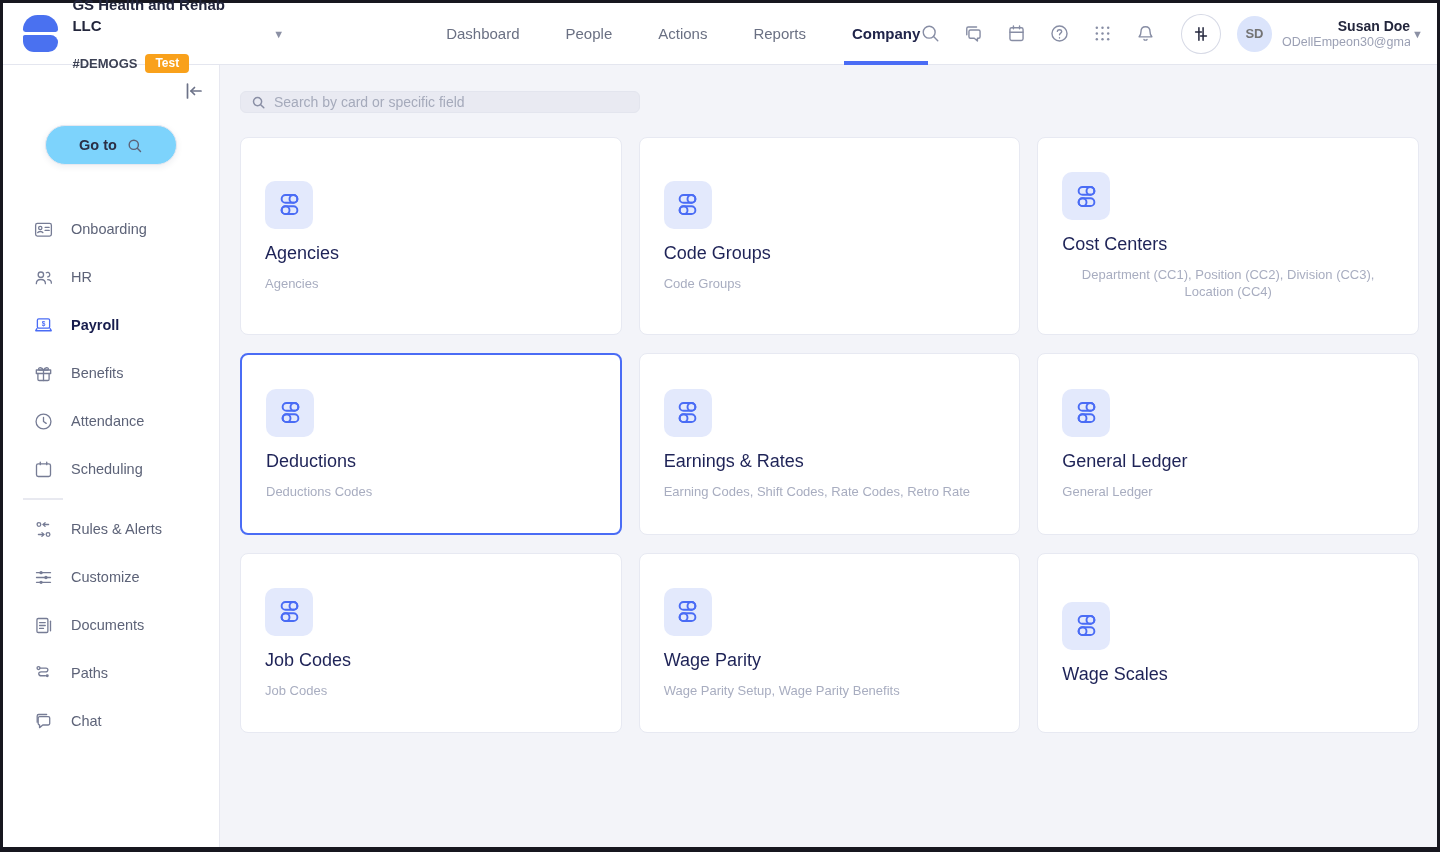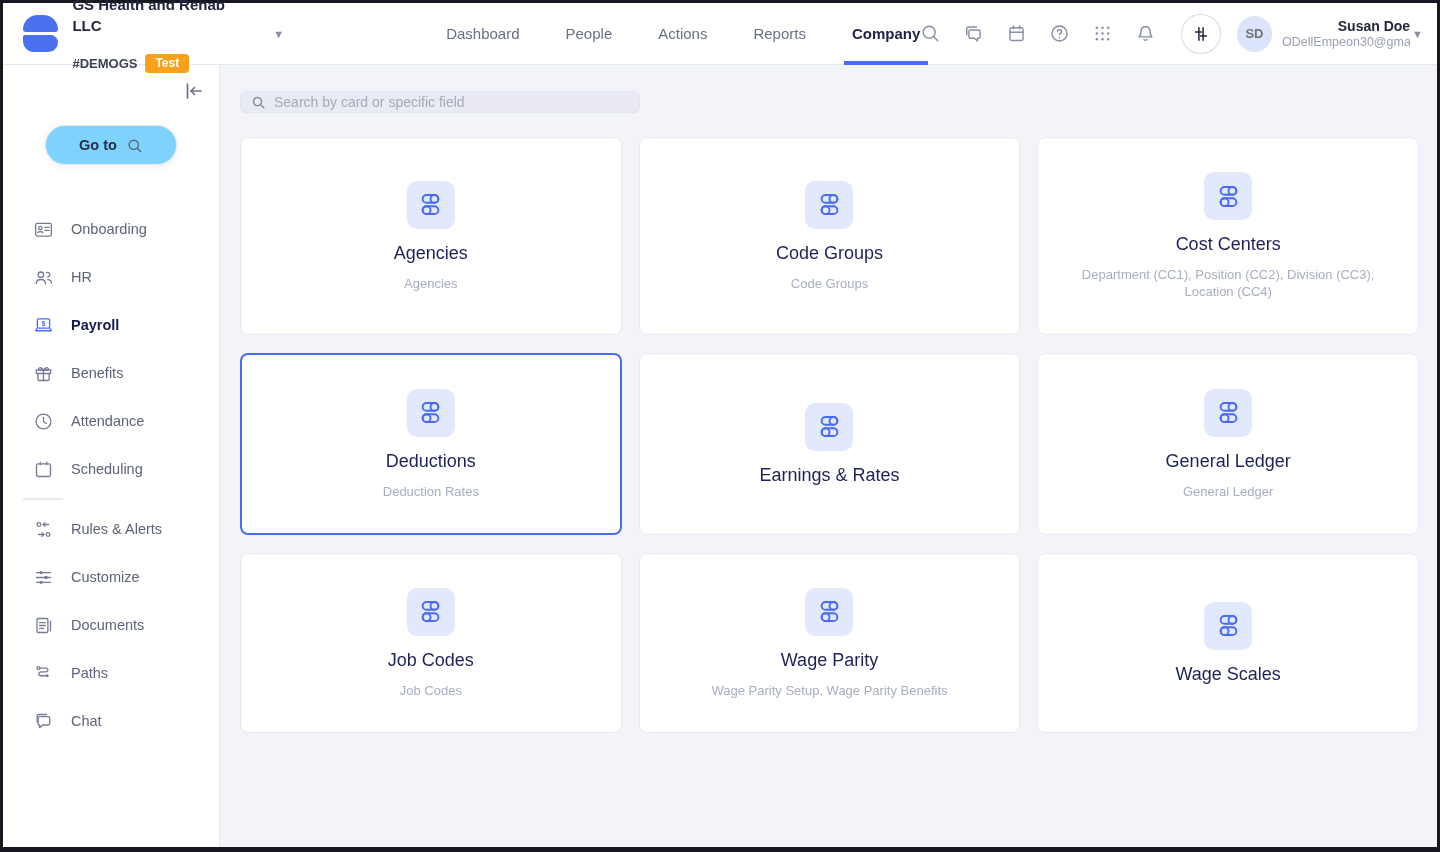--- a/index.html
+++ b/index.html
@@ -113,21 +113,21 @@
   .search-box input::placeholder { color:#a5aabb; }
   .cards {
     margin-top:24px;
     display:grid;
     grid-template-columns:repeat(3, 1fr);
     grid-template-rows:198px 182px 180px;
     gap:18px 17px;
   }
   .card {
     background:#ffffff; border:1px solid #e7e9f2; border-radius:8px;
-    display:flex; flex-direction:column; align-items:center; justify-content:center;
+    display:flex; flex-direction:column; align-items:flex-start; justify-content:center;
     cursor:pointer; padding:10px 24px; text-align:center;
   }
   .card.selected { border:2px solid #4a6cf5; }
   .card-icon-tile {
     width:48px; height:48px; border-radius:10px; background:#e3e9fc;
     display:flex; align-items:center; justify-content:center;
   }
   .card-icon-tile svg { width:27px; height:27px; }
   .card-title { margin-top:14px; font-size:18px; font-weight:500; color:#1e2357; }
   .card-sub { margin-top:11px; font-size:13px; color:#a8adc0; line-height:17px; min-height:1px; }
@@ -414,32 +414,33 @@
           <div class="card selected">
     <div class="card-icon-tile">
       <svg viewBox="0 0 24 24" fill="none" stroke="#4a6cf5" stroke-width="1.7">
         <rect x="5" y="3.5" width="14" height="7" rx="3.5"></rect>
                 <circle cx="15.5" cy="7" r="3.5"></circle>
         <rect x="5" y="13.5" width="14" height="7" rx="3.5"></rect>
                 <circle cx="8.5" cy="17" r="3.5"></circle>
       </svg>
     </div>
     <div class="card-title">Deductions</div>
-    <div class="card-sub">Deduction Rates</div>
+    <div class="card-sub">Deductions Codes</div>
   </div>
           <div class="card">
     <div class="card-icon-tile">
       <svg viewBox="0 0 24 24" fill="none" stroke="#4a6cf5" stroke-width="1.7">
         <rect x="5" y="3.5" width="14" height="7" rx="3.5"></rect>
                 <circle cx="15.5" cy="7" r="3.5"></circle>
         <rect x="5" y="13.5" width="14" height="7" rx="3.5"></rect>
                 <circle cx="8.5" cy="17" r="3.5"></circle>
       </svg>
     </div>
     <div class="card-title">Earnings &amp; Rates</div>
+    <div class="card-sub">Earning Codes, Shift Codes, Rate Codes, Retro Rate</div>
   </div>
           <div class="card">
     <div class="card-icon-tile">
       <svg viewBox="0 0 24 24" fill="none" stroke="#4a6cf5" stroke-width="1.7">
         <rect x="5" y="3.5" width="14" height="7" rx="3.5"></rect>
                 <circle cx="15.5" cy="7" r="3.5"></circle>
         <rect x="5" y="13.5" width="14" height="7" rx="3.5"></rect>
                 <circle cx="8.5" cy="17" r="3.5"></circle>
       </svg>
     </div>

